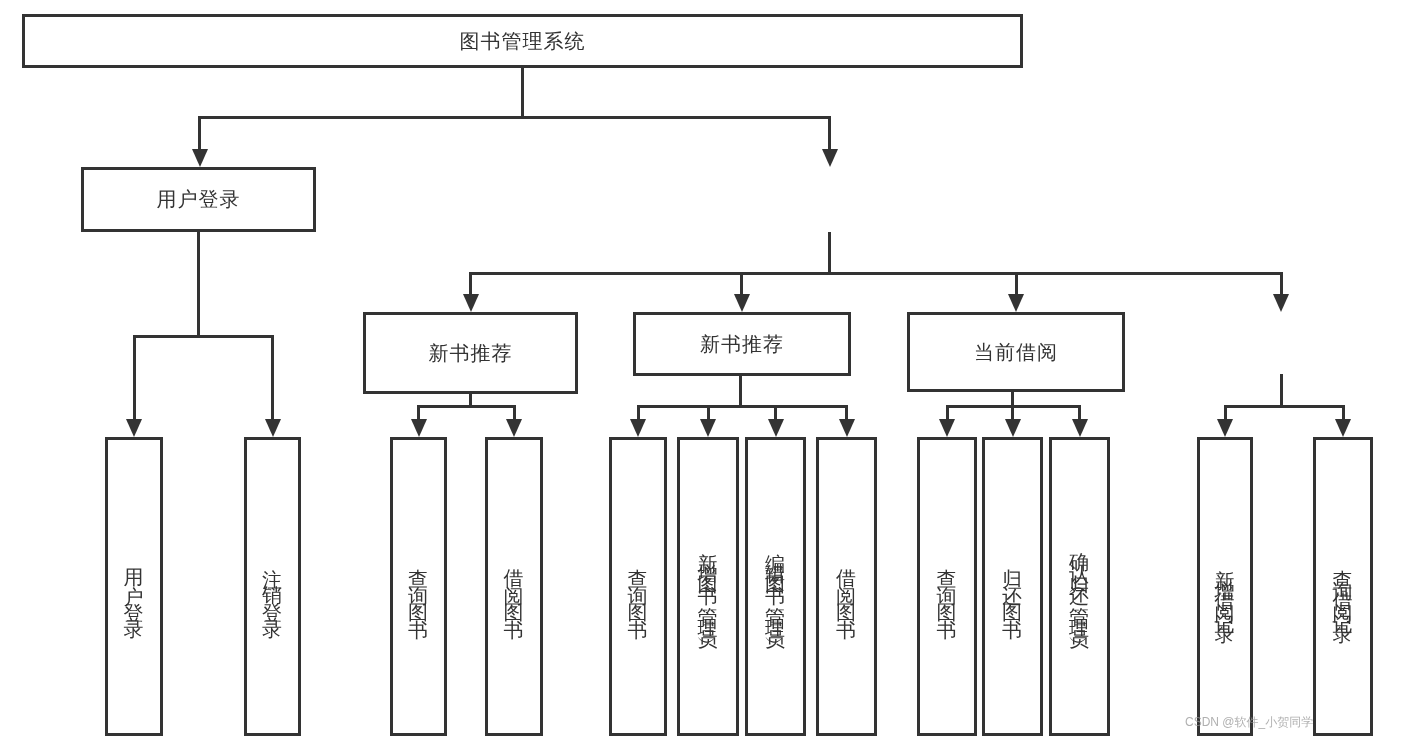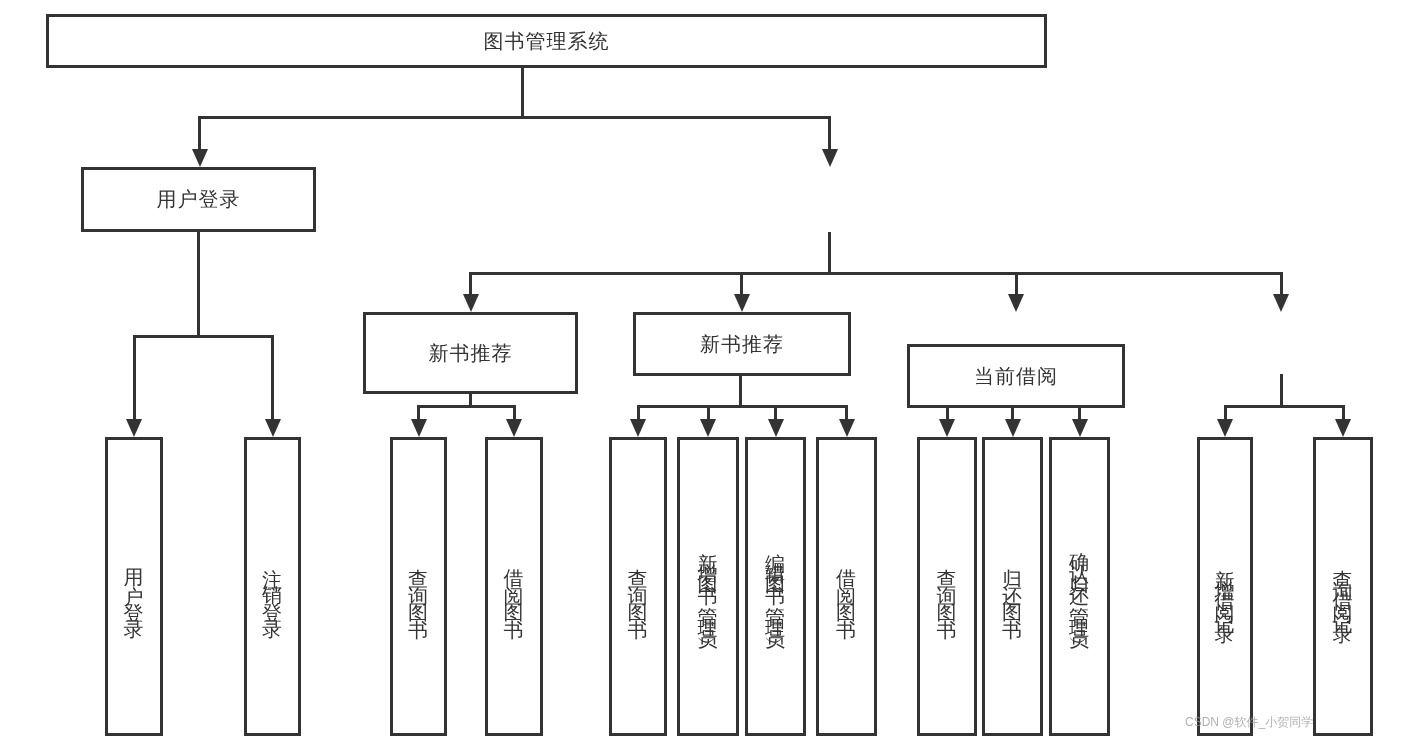--- a/index.html
+++ b/index.html
@@ -27,35 +27,35 @@
   .watermark{
     position:absolute;left:1185px;top:714px;font-size:12px;color:rgba(150,150,150,0.75);
     z-index:3;white-space:nowrap;letter-spacing:0px;
   }
 </style>
 </head>
 <body>
 
 <div id="canvas">
 
-  <div class="box" style="left:22px;top:14px;width:1001px;height:54px;margin-left:24px;">
+  <div class="box" style="left:22px;top:14px;width:1001px;height:54px;">
     <span class="box-label">图书管理系统</span>
   </div>
 
   <div class="box" style="left:81px;top:167px;width:235px;height:65px;">
     <span class="box-label">用户登录</span>
   </div>
 
   <div class="box" style="left:363px;top:312px;width:215px;height:82px;">
     <span class="box-label">新书推荐</span>
   </div>
   <div class="box" style="left:633px;top:312px;width:218px;height:64px;">
     <span class="box-label">新书推荐</span>
   </div>
-  <div class="box" style="left:907px;top:312px;width:218px;height:64px;margin-top:32px;">
+  <div class="box" style="left:907px;top:312px;width:218px;height:80px;">
     <span class="box-label">当前借阅</span>
   </div>
 
   <div class="leaf" style="left:105px;width:58px;">
     <span class="leaf-label">用户登录</span>
   </div>
   <div class="leaf" style="left:244px;width:57px;">
     <span class="leaf-label">注销登录</span>
   </div>
 

